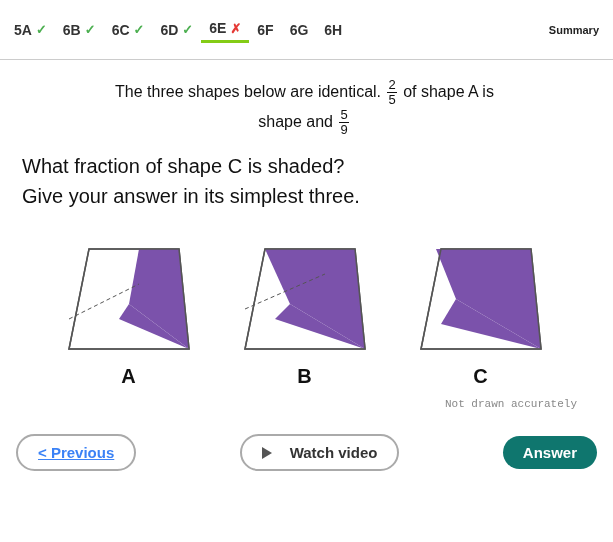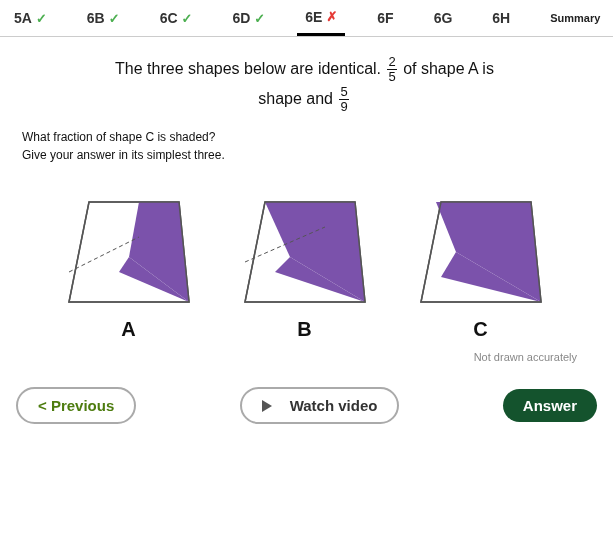--- a/index.html
+++ b/index.html
@@ -7,25 +7,25 @@
       width: 613px;
       height: 542px;
       font-family: Arial, sans-serif;
       background: #fff;
       overflow: hidden;
     }
 
     
     .top-nav {
       display: flex;
+      align-items: center;
       border-bottom: 1px solid #ccc;
       padding: 0 6px;
-      height: 37px;
-      background: #fff;
-      gap: 24px;
+      height: 60px;
+      background: #fff;
     }
     .nav-item {
       display: flex;
       align-items: center;
       padding: 4px 8px;
       font-size: 14px;
       font-weight: 600;
       color: #333;
       cursor: pointer;
       white-space: nowrap;
@@ -34,21 +34,21 @@
       color: #4caf50;
       margin-left: 4px;
       font-size: 13px;
     }
     .nav-item .cross {
       color: #e53935;
       margin-left: 4px;
       font-size: 13px;
     }
     .nav-item.active-cross {
-      border-bottom: 3px solid #000000;
+      border-bottom: 3px solid #84cc16;
     }
     .nav-item.summary {
       margin-left: auto;
       font-size: 11px;
       font-weight: 700;
       color: #222;
     }
 
     
     .main-content {
@@ -72,21 +72,21 @@
       margin: 0 2px;
     }
     .fraction .num {
       border-bottom: 1px solid #111;
       padding: 0 1px;
     }
     .fraction .den {
       padding: 0 1px;
     }
     .sub-question {
-      font-size: 12px;
+      font-size: 20px;
       color: #111;
       line-height: 1.5;
       margin-bottom: 18px;
     }
 
     
     .shapes-row {
       display: flex;
       justify-content: center;
       align-items: flex-end;
@@ -128,32 +128,33 @@
       border: none;
       border-radius: 20px;
       padding: 8px 20px;
       font-size: 15px;
       font-weight: 600;
       cursor: pointer;
     }
     .btn-prev {
       background: #fff;
       border: 2px solid #aaa;
-      color: #4d7c0f;
+      color: #3b82f6;
+      text-decoration: underline;
     }
     .btn-watch {
       background: #fff;
       border: 2px solid #aaa;
       color: #333;
       display: flex;
       align-items: center;
       gap: 18px;
     }
     .btn-answer {
-      background: #14532d;
+      background: #0f766e;
       color: #fff;
     }
     .play-icon {
       display: inline-block;
       width: 0;
       height: 0;
       border-top: 6px solid transparent;
       border-bottom: 6px solid transparent;
       border-left: 10px solid #555;
     }
@@ -259,21 +260,21 @@
 
         <polygon points="30,95 130,120 45,70" fill="#7b52ab"></polygon>
 
         <polygon points="10,120 130,120 120,20 30,20" fill="none" stroke="#555" stroke-width="1.5"></polygon>
       </svg>
       <span class="shape-label">C</span>
     </div>
 
   </div>
 
-  <div style="text-align:right; padding-right: 10px;">
+  <div style="text-align:right; padding-right: 10px; font-family: Liberation Mono, monospace;">
     <span class="not-drawn-text">Not drawn accurately</span>
   </div>
 
 </div>
 
 <div class="bottom-bar">
   <button class="btn btn-prev">&lt; Previous</button>
   <button class="btn btn-watch">
     <span class="play-icon"></span>
     <span>Watch video</span>

